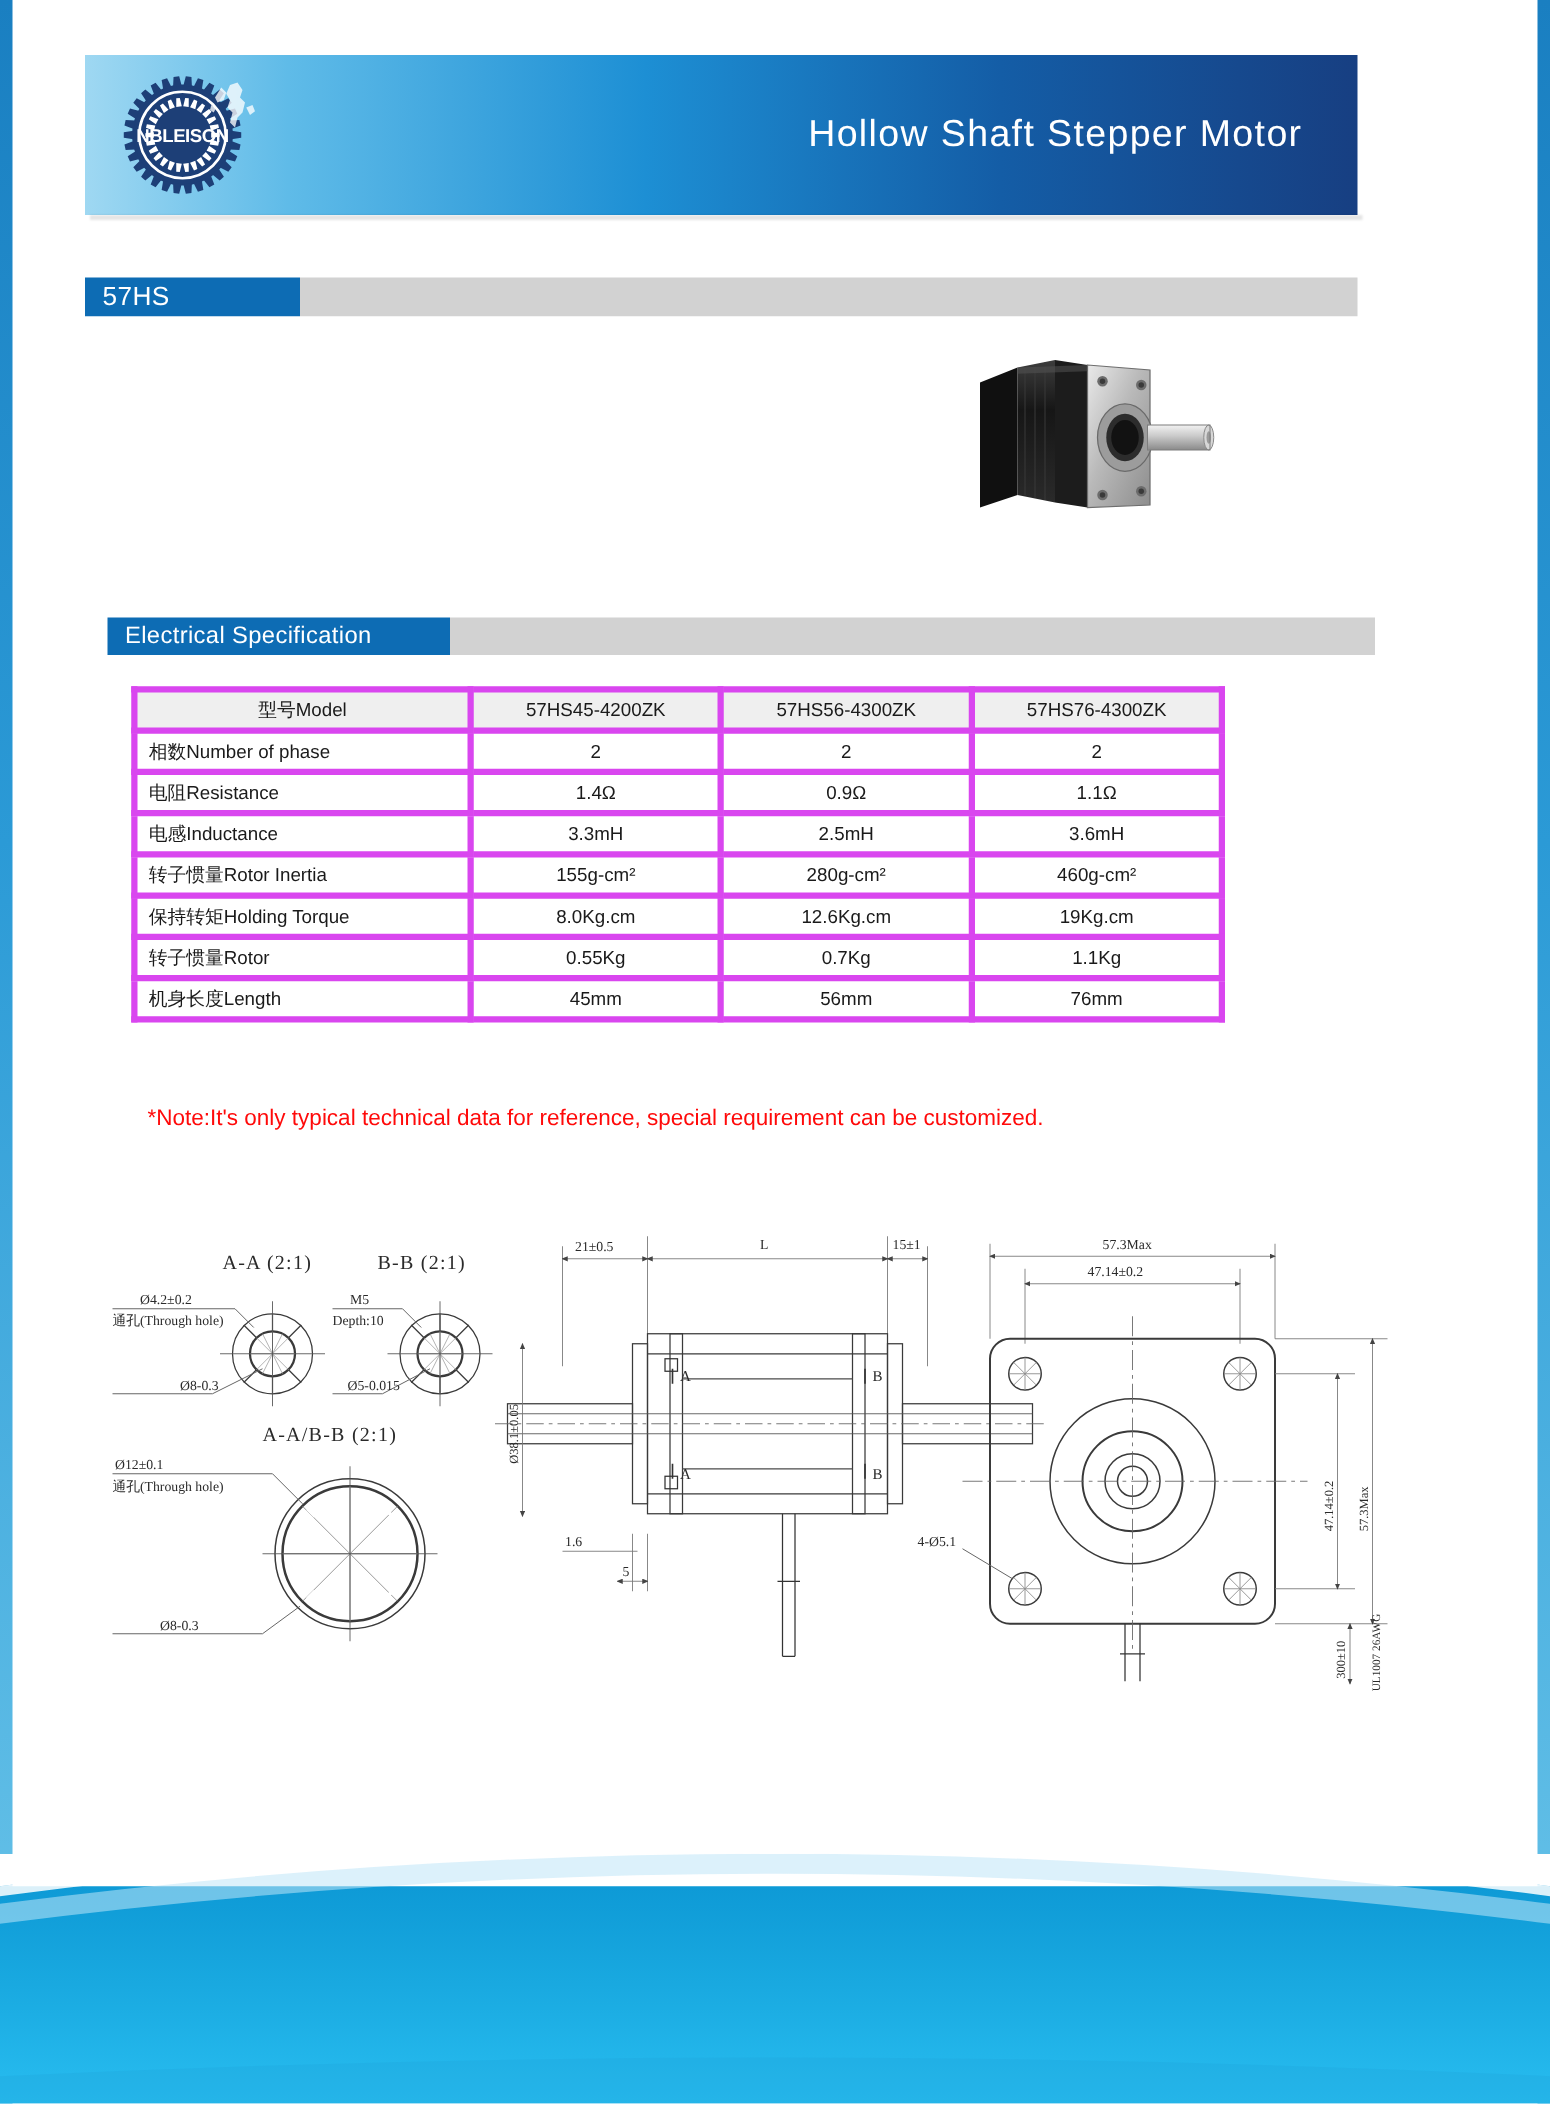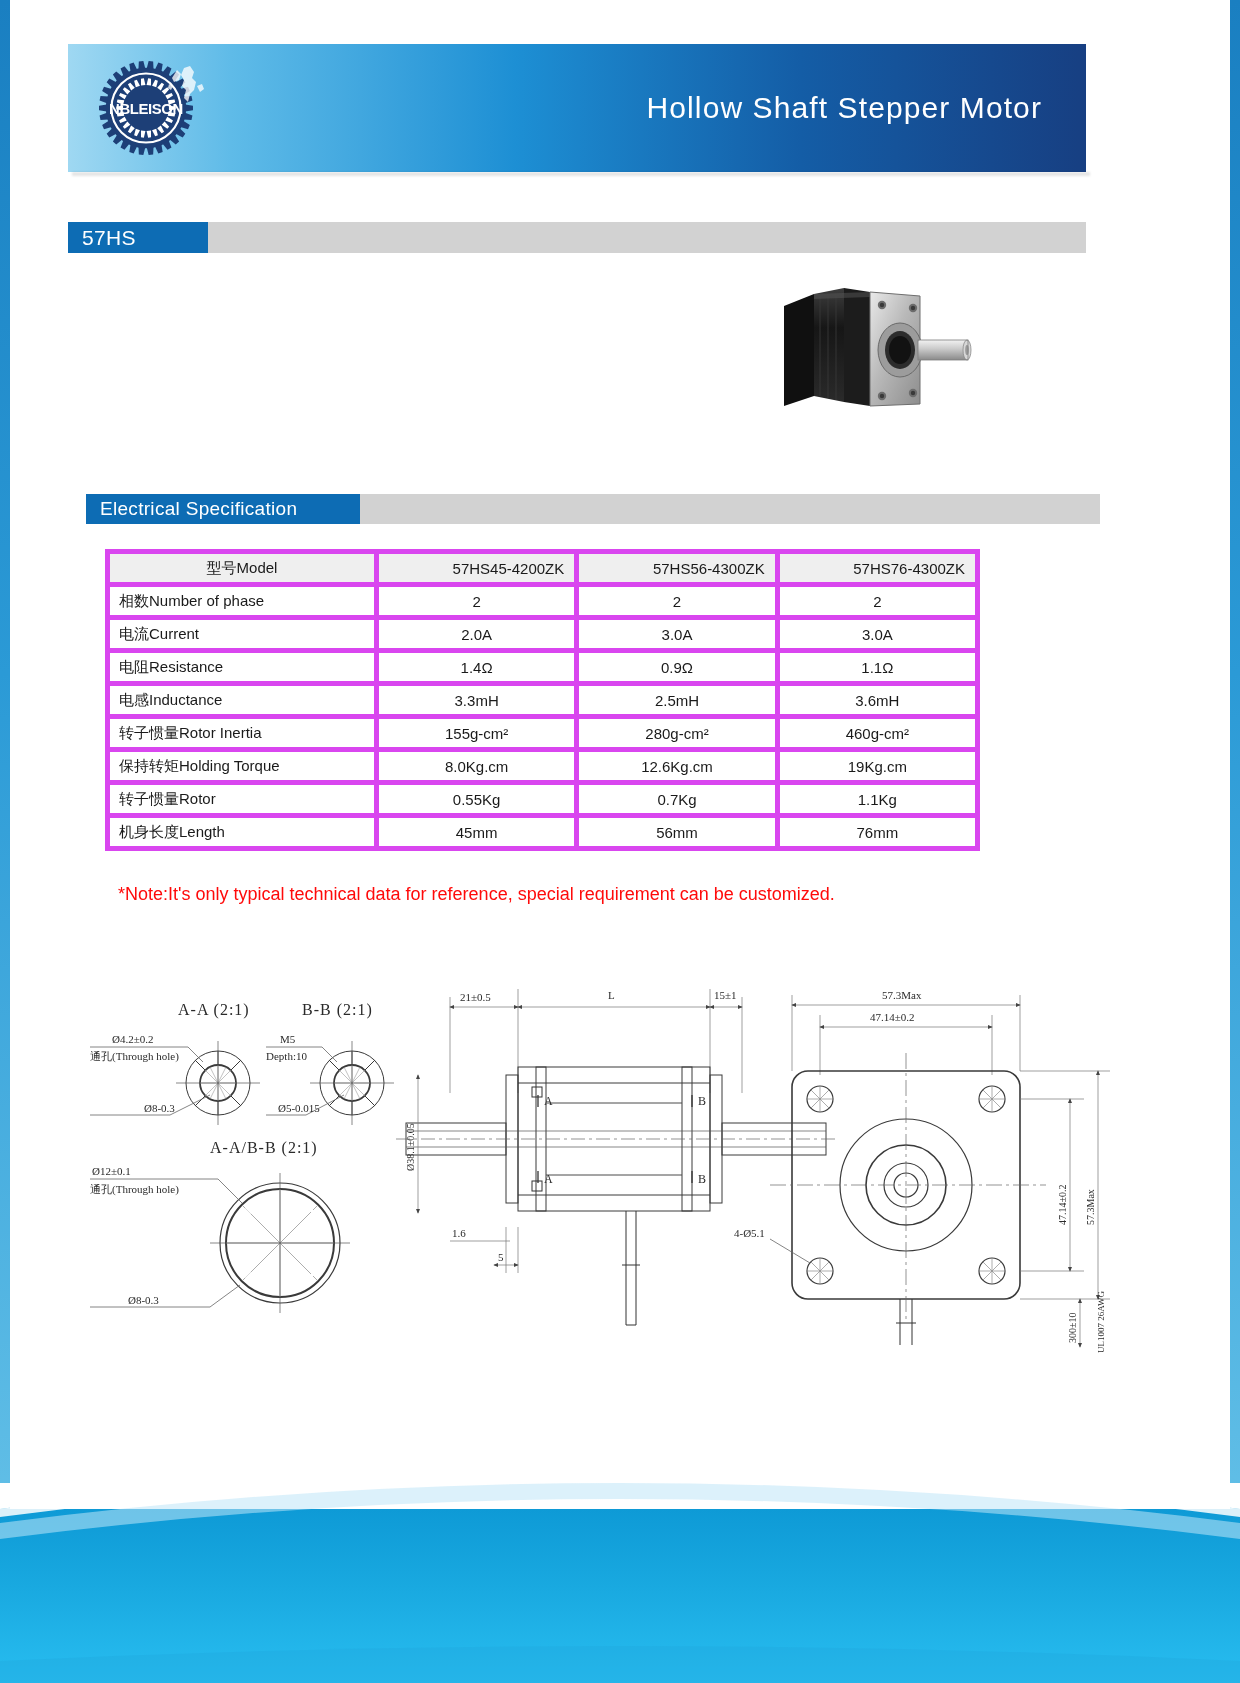--- a/index.html
+++ b/index.html
@@ -41,36 +41,36 @@
 
   
   .sec-row { position:absolute; display:flex; align-items:stretch; }
   .sec-tag {
     background:#0d6cb4; color:#fff; display:flex; align-items:center;
     padding:0 14px; font-size:21px; letter-spacing:.3px; white-space:nowrap;
   }
   .sec-bar { background:#d2d2d2; flex:1; }
 
   #sec-57hs { left:68px; top:222px; width:1018px; height:31px; }
-  #sec-57hs .sec-tag { width:140px; }
+  #sec-57hs .sec-tag { width:172px; }
   #sec-elec { left:86px; top:478px; width:1014px; height:30px;margin-top:16px; }
   #sec-elec .sec-tag { width:274px; font-size:19px; }
 
   
   .motor-photo { position:absolute; left:770px; top:278px; width:220px; height:150px; }
 
   
   .spec-table {
     position:absolute; left:105px; top:549px; width:875px;
     border-collapse:collapse; font-size:15px; color:#1a1a1a;
   }
   .spec-table th, .spec-table td {
     border:5px solid #d946ef; height:33px; padding:0 10px; font-weight:400;
   }
-  .spec-table thead th { background:#efefef; text-align:right; font-size:15px; }
+  .spec-table thead th { background:#efefef; text-align:center; font-size:15px; }
   .spec-table thead th:first-child { text-align:center; }
   .spec-table tbody td:first-child { text-align:left; padding-left:9px; }
   .spec-table tbody td { text-align:center; }
   .spec-table col.c0 { width:270px; }
   .spec-table col.cx { width:201px; }
 
   
   .note {
     position:absolute; left:118px; top:884px; color:#ff0a0a; font-size:18px;
     white-space:nowrap;
@@ -213,26 +213,20 @@
       <th>57HS56-4300ZK</th>
       <th>57HS76-4300ZK</th>
     </tr>
   </thead>
   <tbody id="spec-body">
       <tr>
         <td>相数Number of phase</td>
         <td>2</td>
         <td>2</td>
         <td>2</td>
-      </tr>
-      <tr>
-        <td>电流Current</td>
-        <td>2.0A</td>
-        <td>3.0A</td>
-        <td>3.0A</td>
       </tr>
       <tr>
         <td>电阻Resistance</td>
         <td>1.4Ω</td>
         <td>0.9Ω</td>
         <td>1.1Ω</td>
       </tr>
       <tr>
         <td>电感Inductance</td>
         <td>3.3mH</td>

